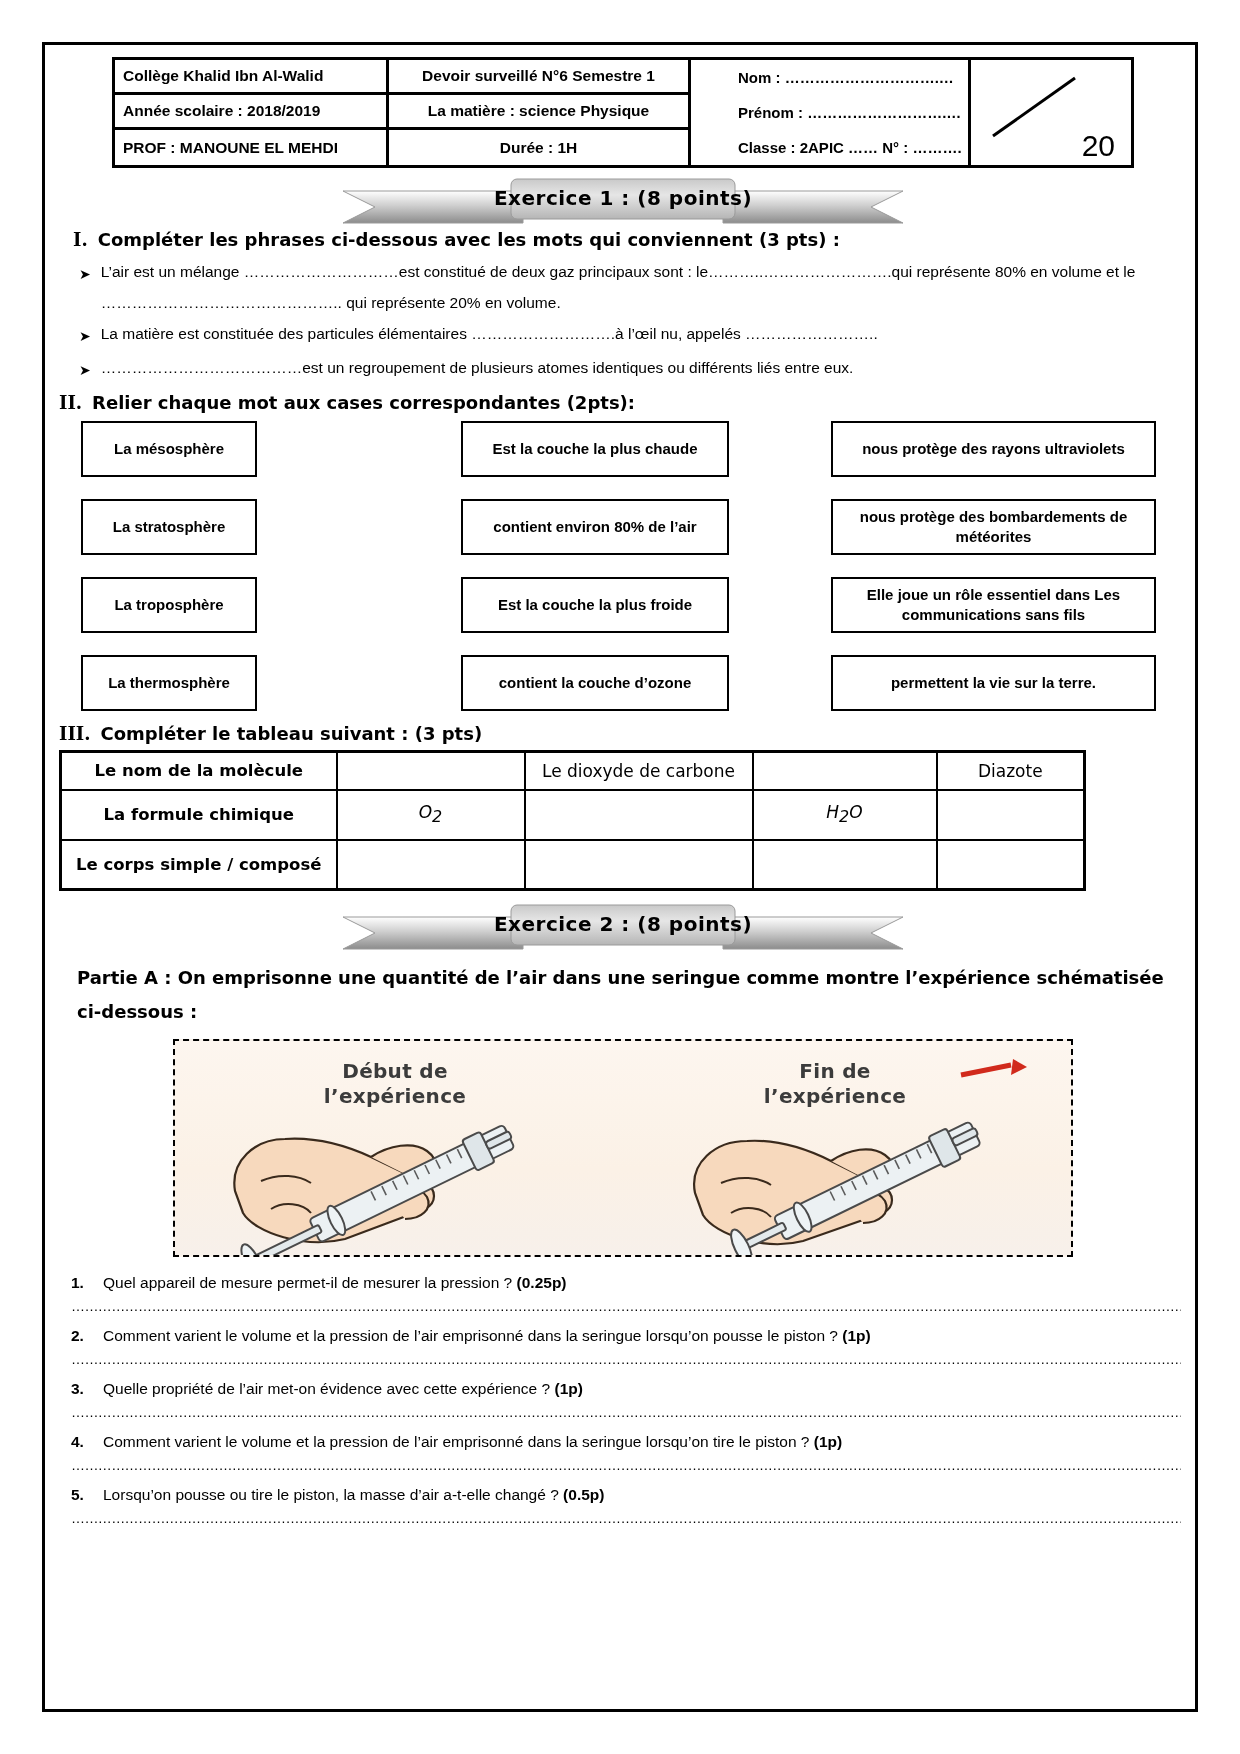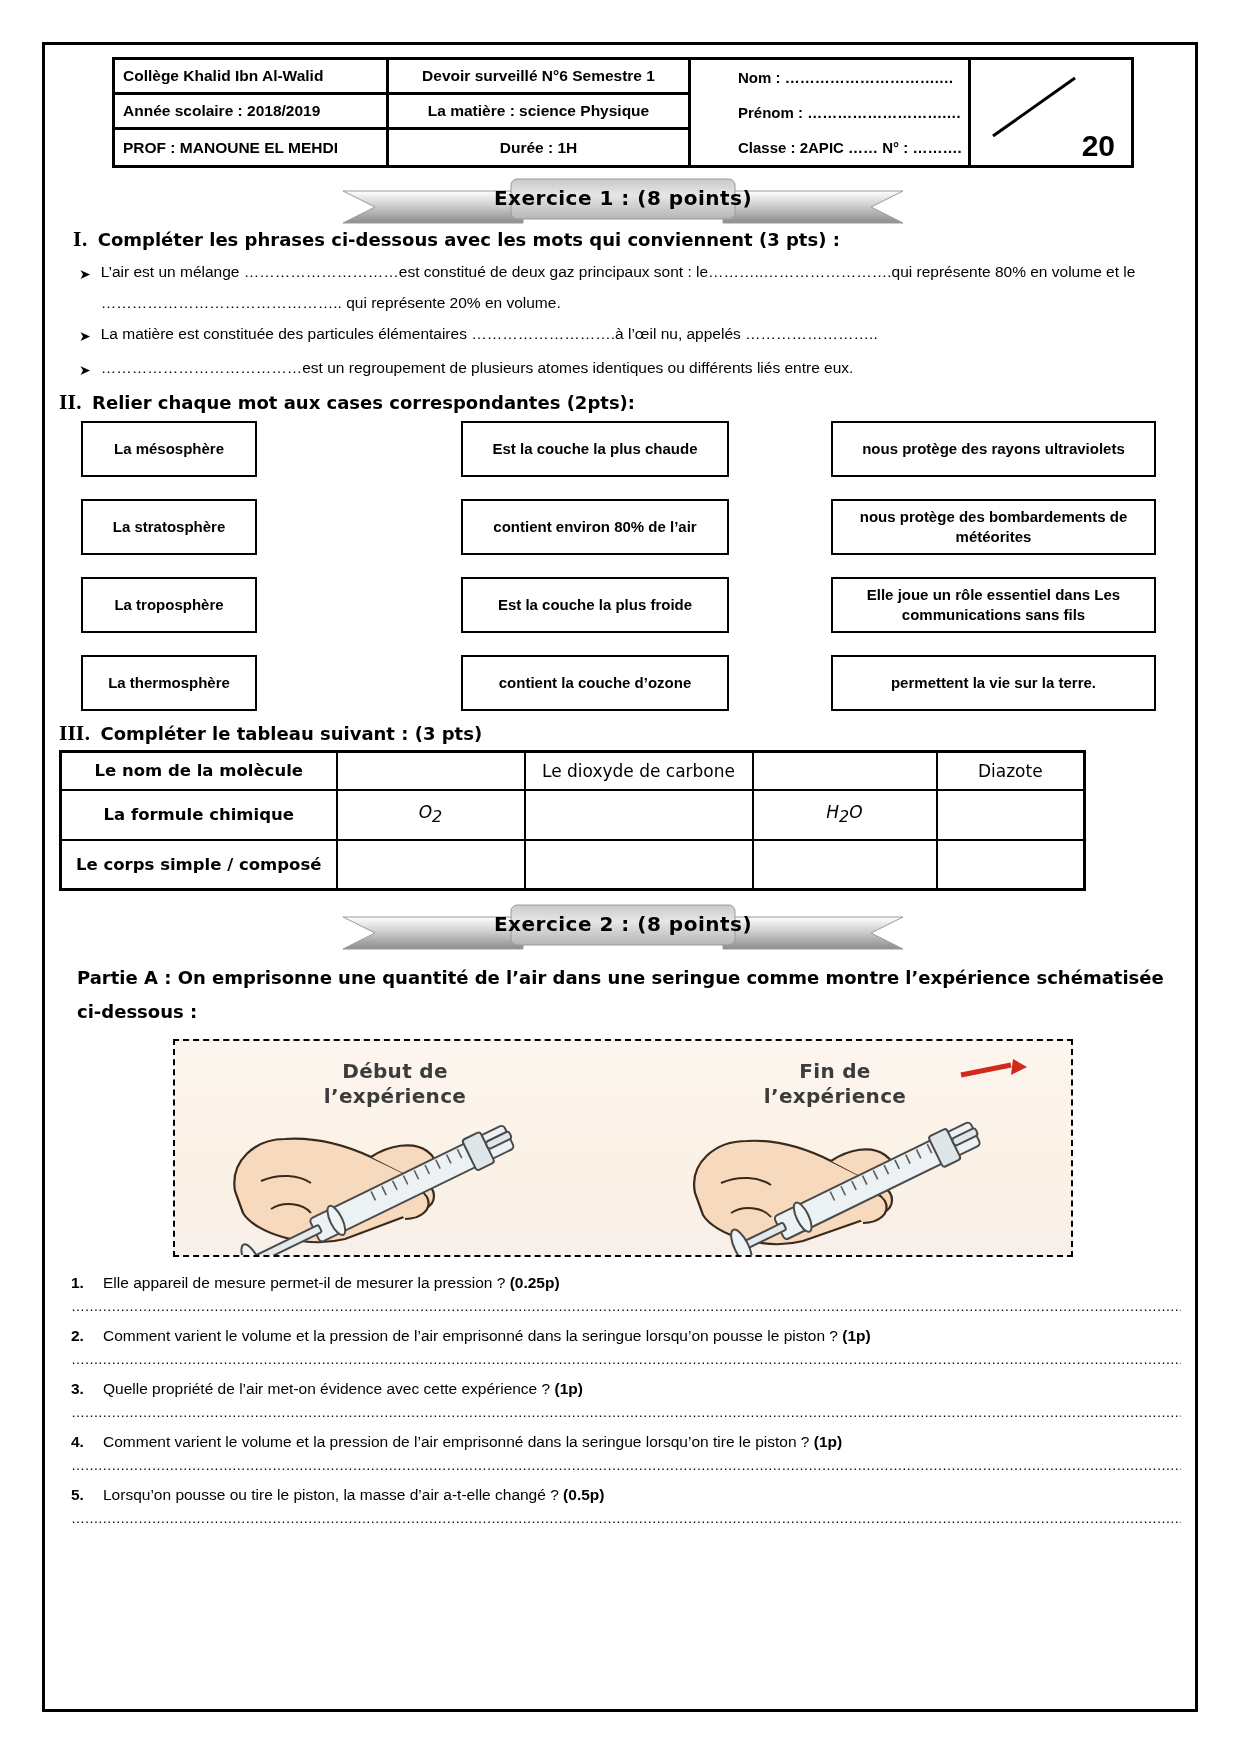--- a/index.html
+++ b/index.html
@@ -54,21 +54,21 @@
     height: 35px; font-weight: bold; font-size: 15px;
     border-bottom: none;
   }
   .slash-box { position: relative; width: 100%; height: 105px; }
   .slash-line {
     position: absolute; left: 18px; top: 14px;
     width: 92px; height: 66px;
   }
   .slash-20 {
     position: absolute; right: 16px; bottom: 2px;
-    font-size: 30px; font-weight: bold; letter-spacing: 0px; margin-top: 8px;
+    font-size: 30px; font-weight: normal; letter-spacing: 0px; margin-top: 8px;
   }
 
   
   .ribbon-wrap {
     position: relative;
     height: 50px;
     margin-top: 9px;
   }
   .ribbon-svg { position: absolute; left: 50%; transform: translateX(-50%); top: 0; }
   .ribbon-label {
@@ -404,21 +404,21 @@
           <polygon points="838,18 852,26 836,34" fill="#d12a1c"></polygon>
         </g>
       </g>
     </svg>
   </div>
 
   <div class="q-list">
     <div class="q-item">
       <span class="q-num">1.</span>
       <span class="q-text">
-        <span>Elle  appareil de mesure permet-il de mesurer la pression ?</span>
+        <span>Quel  appareil de mesure permet-il de mesurer la pression ?</span>
         <b>(0.25p)</b>
       </span>
     </div>
     <div class="ansline">……………………………………………………………………………………………………………………………………………………………………………………………………………………………………………………………………………………</div>
 
     <div class="q-item">
       <span class="q-num">2.</span>
       <span class="q-text">
         <span>Comment varient le volume et la pression de l’air emprisonné dans la seringue lorsqu’on pousse le piston ?</span>
         <b>(1p)</b>

